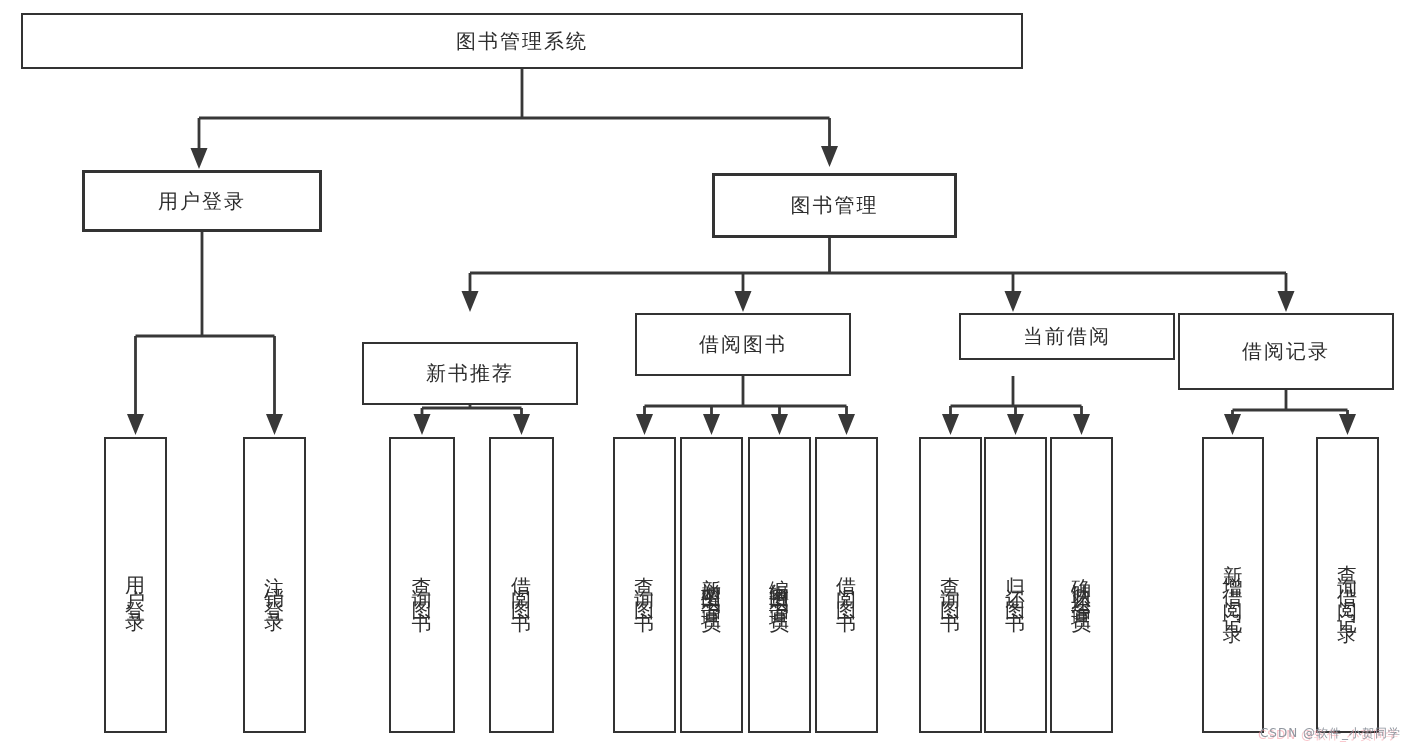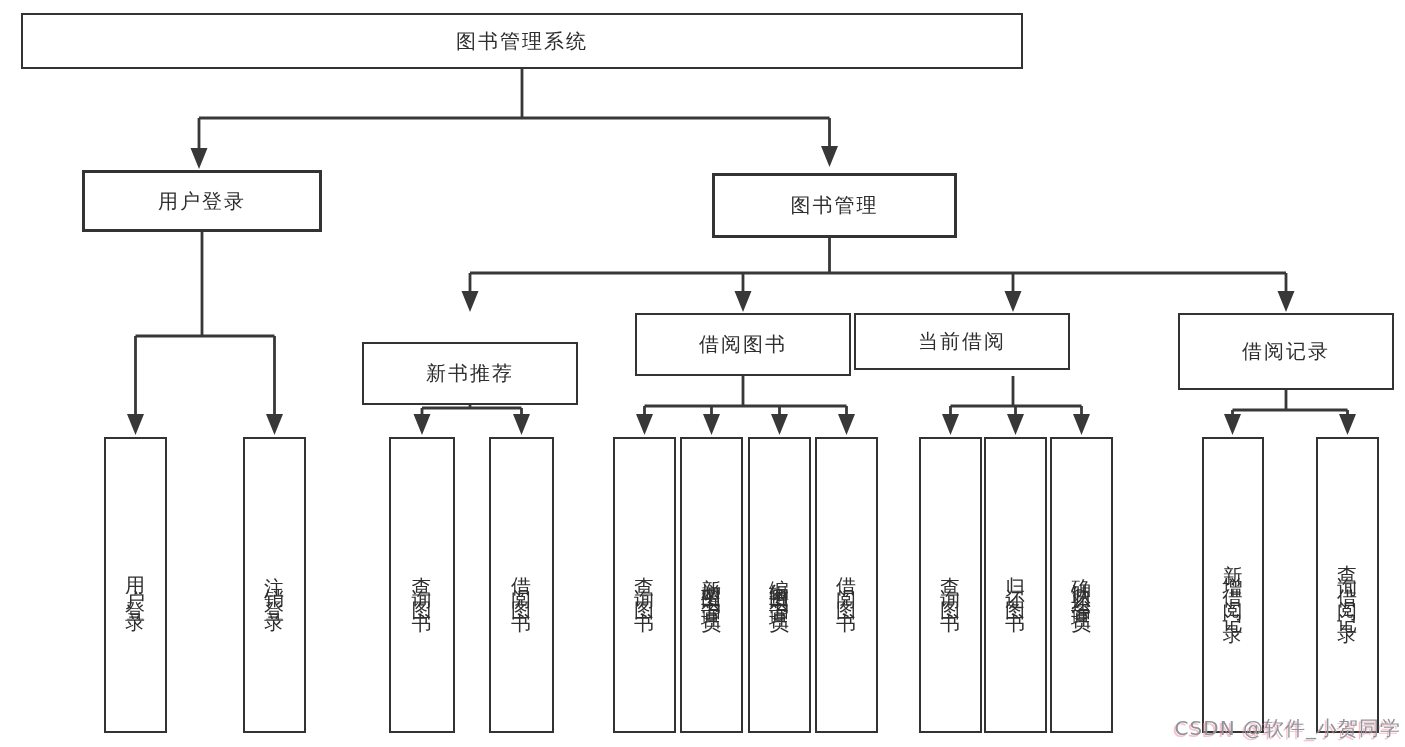--- a/index.html
+++ b/index.html
@@ -37,41 +37,41 @@
     line-height: 1;
   }
   .v-long { letter-spacing: 5px; }
   .leaf { top: 437px; height: 296px; }
 
   #n-root  { left: 21px;  top: 13px;  width: 1002px; height: 56px; }
   #n-l2-0  { left: 82px;  top: 170px; width: 240px;  height: 62px; }
   #n-l2-1  { left: 712px; top: 173px; width: 245px;  height: 65px; }
   #n-l3-0  { left: 362px; top: 313px; width: 216px;  height: 63px; margin-top: 29px; }
   #n-l3-1  { left: 635px; top: 313px; width: 216px;  height: 63px; }
-  #n-l3-2  { left: 854px; top: 313px; width: 216px;  height: 57px; }
+  #n-l3-2  { left: 959px; top: 313px; width: 216px;  height: 47px; }
   #n-l3-3  { left: 1178px;top: 313px; width: 216px;  height: 77px; }
   #n-b1  { left: 104px;  width: 63px; }
   #n-b2  { left: 243px;  width: 63px; }
   #n-b3  { left: 389px;  width: 66px; }
   #n-b4  { left: 489px;  width: 65px; }
   #n-b5  { left: 613px;  width: 63px; }
   #n-b6  { left: 680px;  width: 63px; }
   #n-b7  { left: 748px;  width: 63px; }
   #n-b8  { left: 815px;  width: 63px; }
   #n-b9  { left: 919px;  width: 63px; }
   #n-b10 { left: 984px;  width: 63px; }
   #n-b11 { left: 1050px; width: 63px; }
   #n-b12 { left: 1202px; width: 62px; }
   #n-b13 { left: 1316px; width: 63px; }
 
   .watermark {
     position: absolute;
     right: 4px;
     bottom: 5px;
-    font-size: 20px;
+    font-size: 12px;
     color: #8f959e;
     letter-spacing: 1px;
     text-shadow: -2px 2px 0 rgba(244, 143, 155, 0.55);
     white-space: nowrap;
   }
 </style>
 </head>
 <body>
 
 <div class="canvas">

